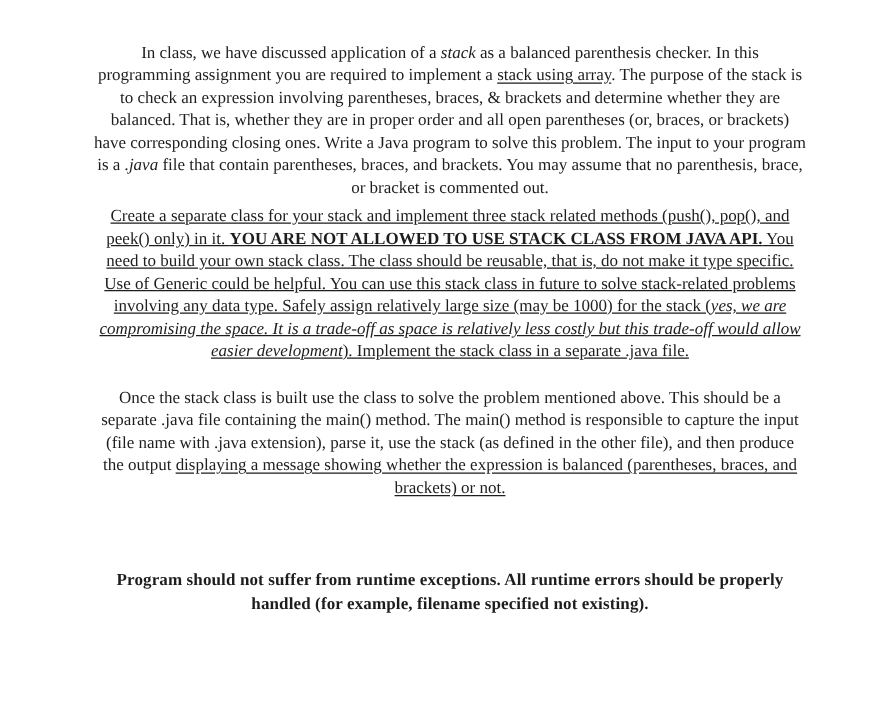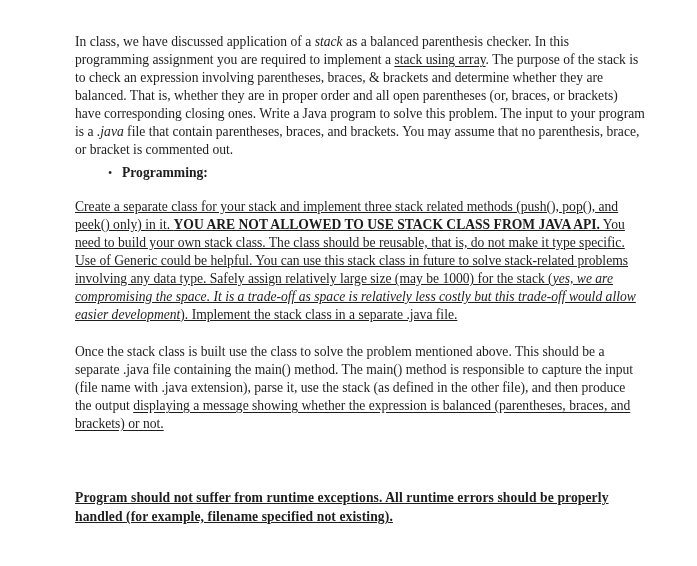--- a/index.html
+++ b/index.html
@@ -20,55 +20,51 @@
   .content {
     position: absolute;
     left: 75px;
     top: 33px;
     width: 570px;
     font-size: 13.6px;
     line-height: 18px;
     color: #1d1d1d;
     text-align: left;
   }
-  .para { margin: 0; }
+  .para { margin: 0; text-align: center; }
   .para-intro { margin-bottom: 5px; }
   .bullet-row {
     padding-left: 33px;
     margin-bottom: 16px;
     line-height: 18px;
   }
   .bullet-marker {
     display: inline-block;
     width: 14px;
     font-size: 12px;
   }
   .para-stack { margin-bottom: 19px; text-decoration: underline; }
   .para-main { margin-bottom: 55px; }
   .runtime-note {
     font-weight: bold;
     line-height: 19px;
     letter-spacing: 0.1px;
-    text-decoration: underline;
   }
   .bold { font-weight: bold; }
   .italic { font-style: italic; }
   .underline { text-decoration: underline; text-underline-offset: 2px; }
 </style>
 </head>
 <body>
 
 <div class="page">
   <div class="content">
 
     <p class="para para-intro"><span>In class, we have discussed application of a </span><span class="italic">stack</span><span> as a balanced parenthesis checker. In this programming assignment you are required to implement a </span><span class="underline">stack using array</span><span>. The purpose of the stack is to check an expression involving parentheses, braces, &amp; brackets and determine whether they are balanced. That is, whether they are in proper order and all open parentheses (or, braces, or brackets) have corresponding closing ones. Write a Java program to solve this problem. The input to your program is a </span><span class="italic">.java</span><span> file that contain parentheses, braces, and brackets. You may assume that no parenthesis, brace, or bracket is commented out.</span></p>
 
-    <div class="bullet-row">
-      <span class="bullet-marker">•</span><span class="bold">Programming:</span>
-    </div>
 
     <p class="para para-stack"><span>Create a separate class for your stack and implement three stack related methods (push(), pop(), and peek() only) in it. </span><span class="bold">YOU ARE NOT ALLOWED TO USE STACK CLASS FROM JAVA API.</span><span> You need to build your own stack class. The class should be reusable, that is, do not make it type specific. Use of Generic could be helpful. You can use this stack class in future to solve stack-related problems involving any data type. Safely assign relatively large size (may be 1000) for the stack (</span><span class="italic">yes, we are compromising the space. It is a trade-off as space is relatively less costly but this trade-off would allow easier development</span><span>). Implement the stack class in a separate .java file.</span></p>
 
     <p class="para para-main"><span>Once the stack class is built use the class to solve the problem mentioned above. This should be a separate .java file containing the main() method. The main() method is responsible to capture the input (file name with .java extension), parse it, use the stack (as defined in the other file), and then produce the output </span><span class="underline">displaying a message showing whether the expression is balanced (parentheses, braces, and brackets) or not.</span></p>
 
     <p class="para runtime-note">Program should not suffer from runtime exceptions. All runtime errors should be properly handled (for example, filename specified not existing).</p>
 
   </div>
 </div>
 

